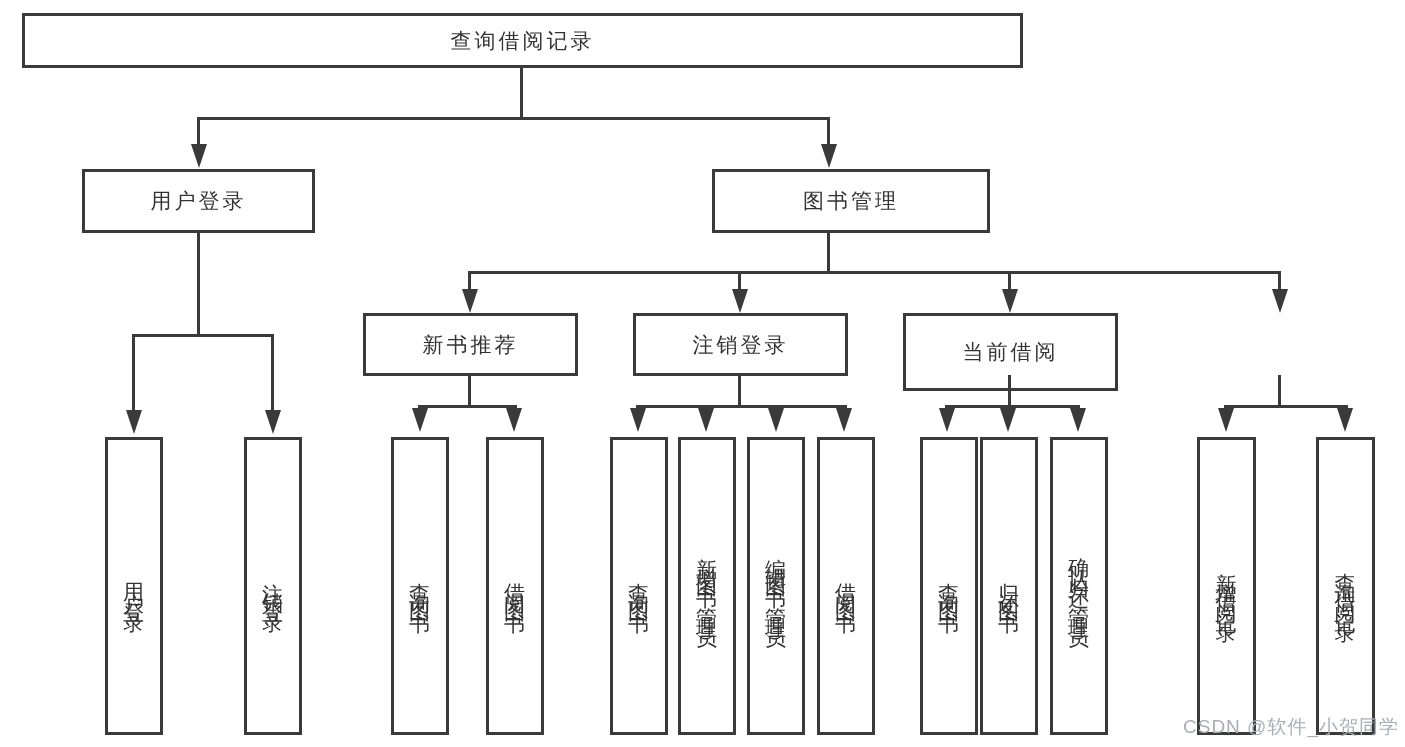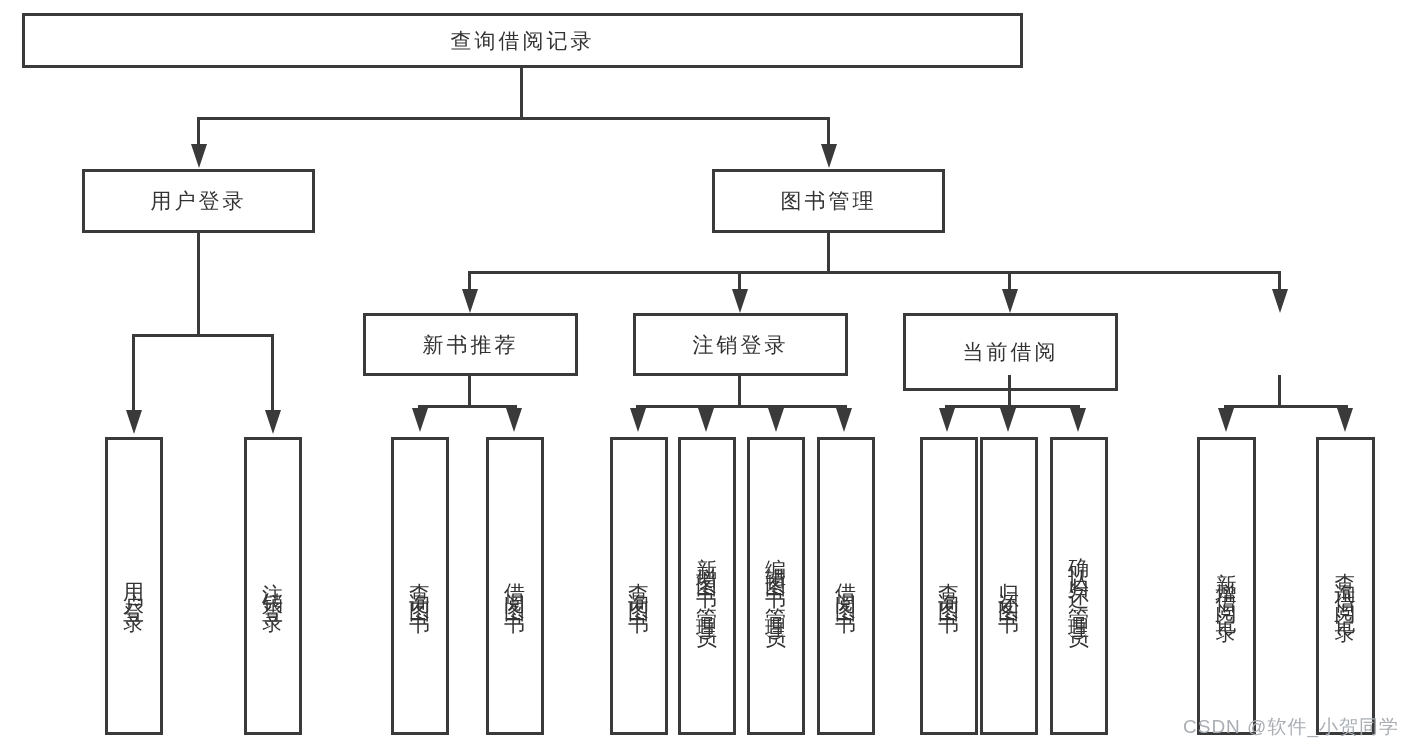--- a/index.html
+++ b/index.html
@@ -47,21 +47,21 @@
   <div class="vline" style="left:520px;top:68px;height:50px;"></div>
   <div class="hline" style="left:197px;top:117px;width:633px;"></div>
   <div class="vline" style="left:197px;top:117px;height:30px;"></div>
   <div class="vline" style="left:827px;top:117px;height:30px;"></div>
   <div class="arrow" style="left:191px;top:144px;"></div>
   <div class="arrow" style="left:821px;top:144px;"></div>
 
   <div class="box" style="left:82px;top:169px;width:233px;height:64px;">
     <span>用户登录</span>
   </div>
-  <div class="box" style="left:712px;top:169px;width:233px;height:64px;">
+  <div class="box" style="left:712px;top:169px;width:278px;height:64px;">
     <span>图书管理</span>
   </div>
 
   <div class="vline" style="left:197px;top:232px;height:104px;"></div>
   <div class="hline" style="left:132px;top:334px;width:142px;"></div>
   <div class="vline" style="left:132px;top:334px;height:78px;"></div>
   <div class="vline" style="left:271px;top:334px;height:78px;"></div>
   <div class="arrow" style="left:126px;top:410px;"></div>
   <div class="arrow" style="left:265px;top:410px;"></div>
 

